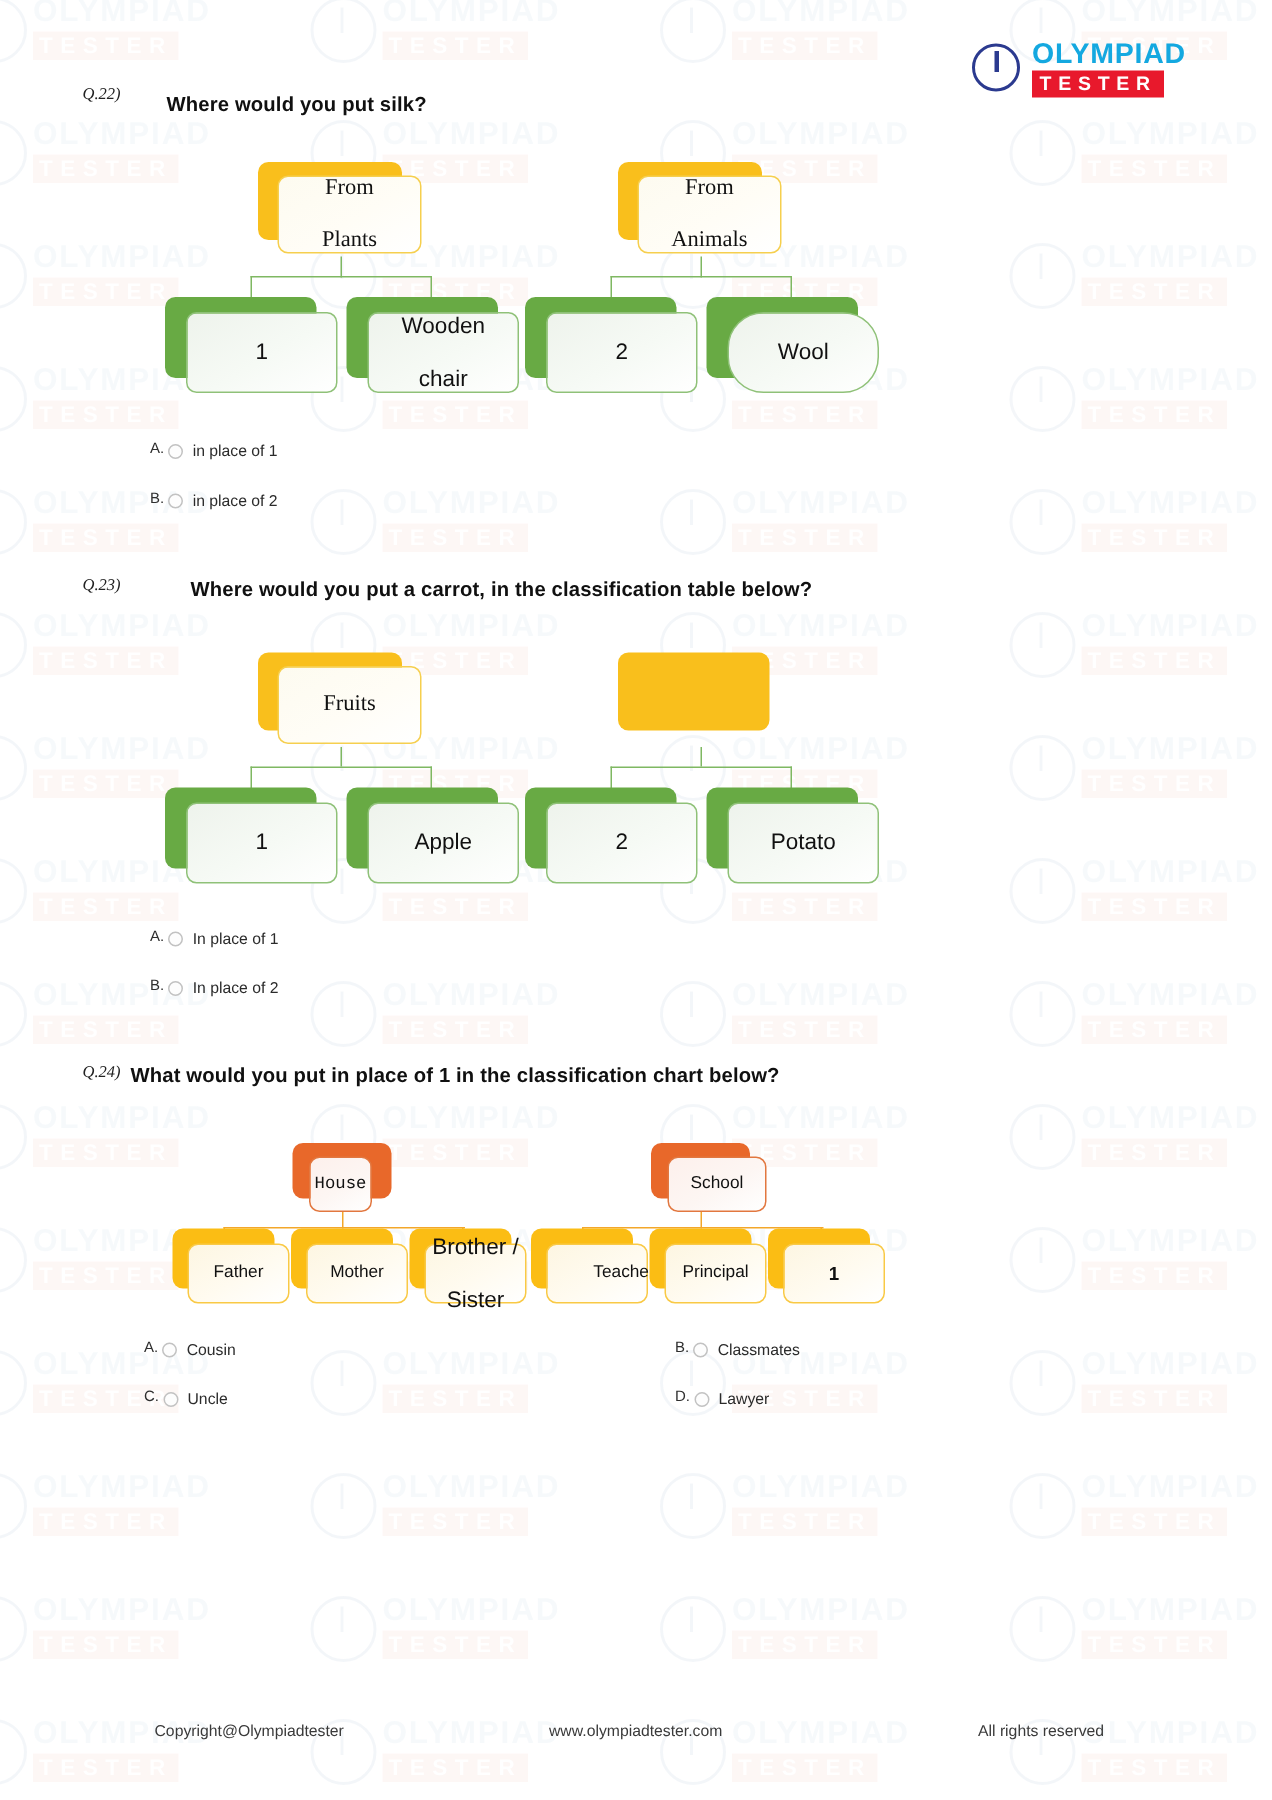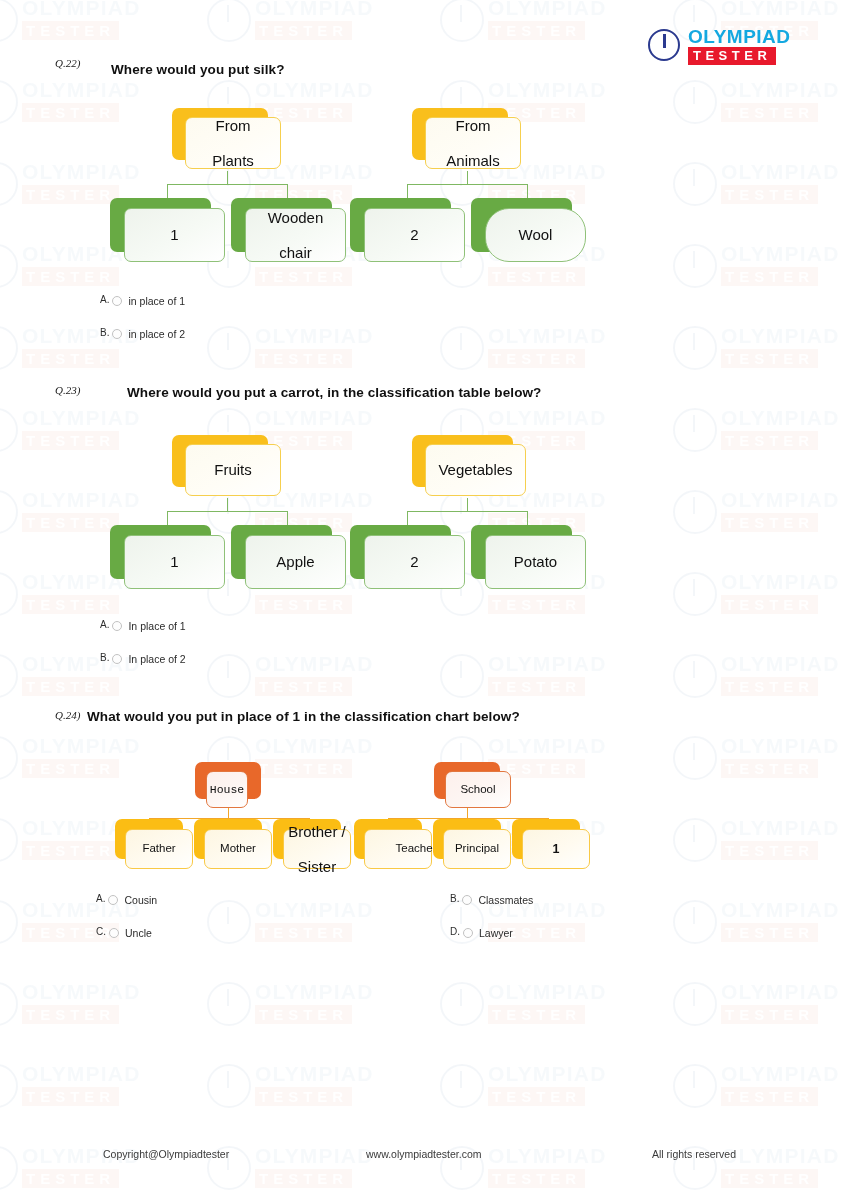--- a/index.html
+++ b/index.html
@@ -100,20 +100,21 @@
     line-height:1.16;
   }
   .node .front span{display:block;}
 
   
   .n-yellow .shadow{background:#f9bf1c;}
   .n-yellow .front{
     background:linear-gradient(150deg,#fdfbf0 0%,#fffdf6 55%,#ffffff 100%);
     border:1.4px solid #f6cf4e;
     color:#111;
+    font-family:Liberation Serif, serif;
   }
   
   .n-green .shadow{background:#68aa44;}
   .n-green .front{
     background:linear-gradient(150deg,#eef3ec 0%,#f6faf5 55%,#ffffff 100%);
     border:1.4px solid #8fc178;
     color:#111;
   }
   
   .n-orange .shadow{background:#e8682a;}
@@ -556,23 +557,20 @@
     </div>
     <div class="node n-green" style="left:231px;top:525px;width:115px;height:64px;">
       <div class="shadow" style="left:0;top:0;width:101px;height:54px;"></div>
       <div class="front" style="left:14px;top:10px;width:101px;height:54px;font-size:15px;">
         <span>Apple</span>
       </div>
     </div>
 
     <div class="node n-yellow" style="left:412px;top:435px;width:115px;height:62px;">
       <div class="shadow" style="left:0;top:0;width:101px;height:52px;"></div>
-      <div class="front" style="left:13px;top:9px;width:101px;height:52px;font-size:15px;">
-        <span>Vegetables</span>
-      </div>
     </div>
     <div class="conn" style="left:467px;top:498px;width:1.4px;height:13px;"></div>
     <div class="conn" style="left:407px;top:511px;width:121px;height:1.4px;"></div>
     <div class="conn" style="left:407px;top:511px;width:1.4px;height:16px;"></div>
     <div class="conn" style="left:527px;top:511px;width:1.4px;height:16px;"></div>
     <div class="node n-green" style="left:350px;top:525px;width:115px;height:64px;">
       <div class="shadow" style="left:0;top:0;width:101px;height:54px;"></div>
       <div class="front" style="left:14px;top:10px;width:101px;height:54px;font-size:15px;">
         <span>2</span>
       </div>

